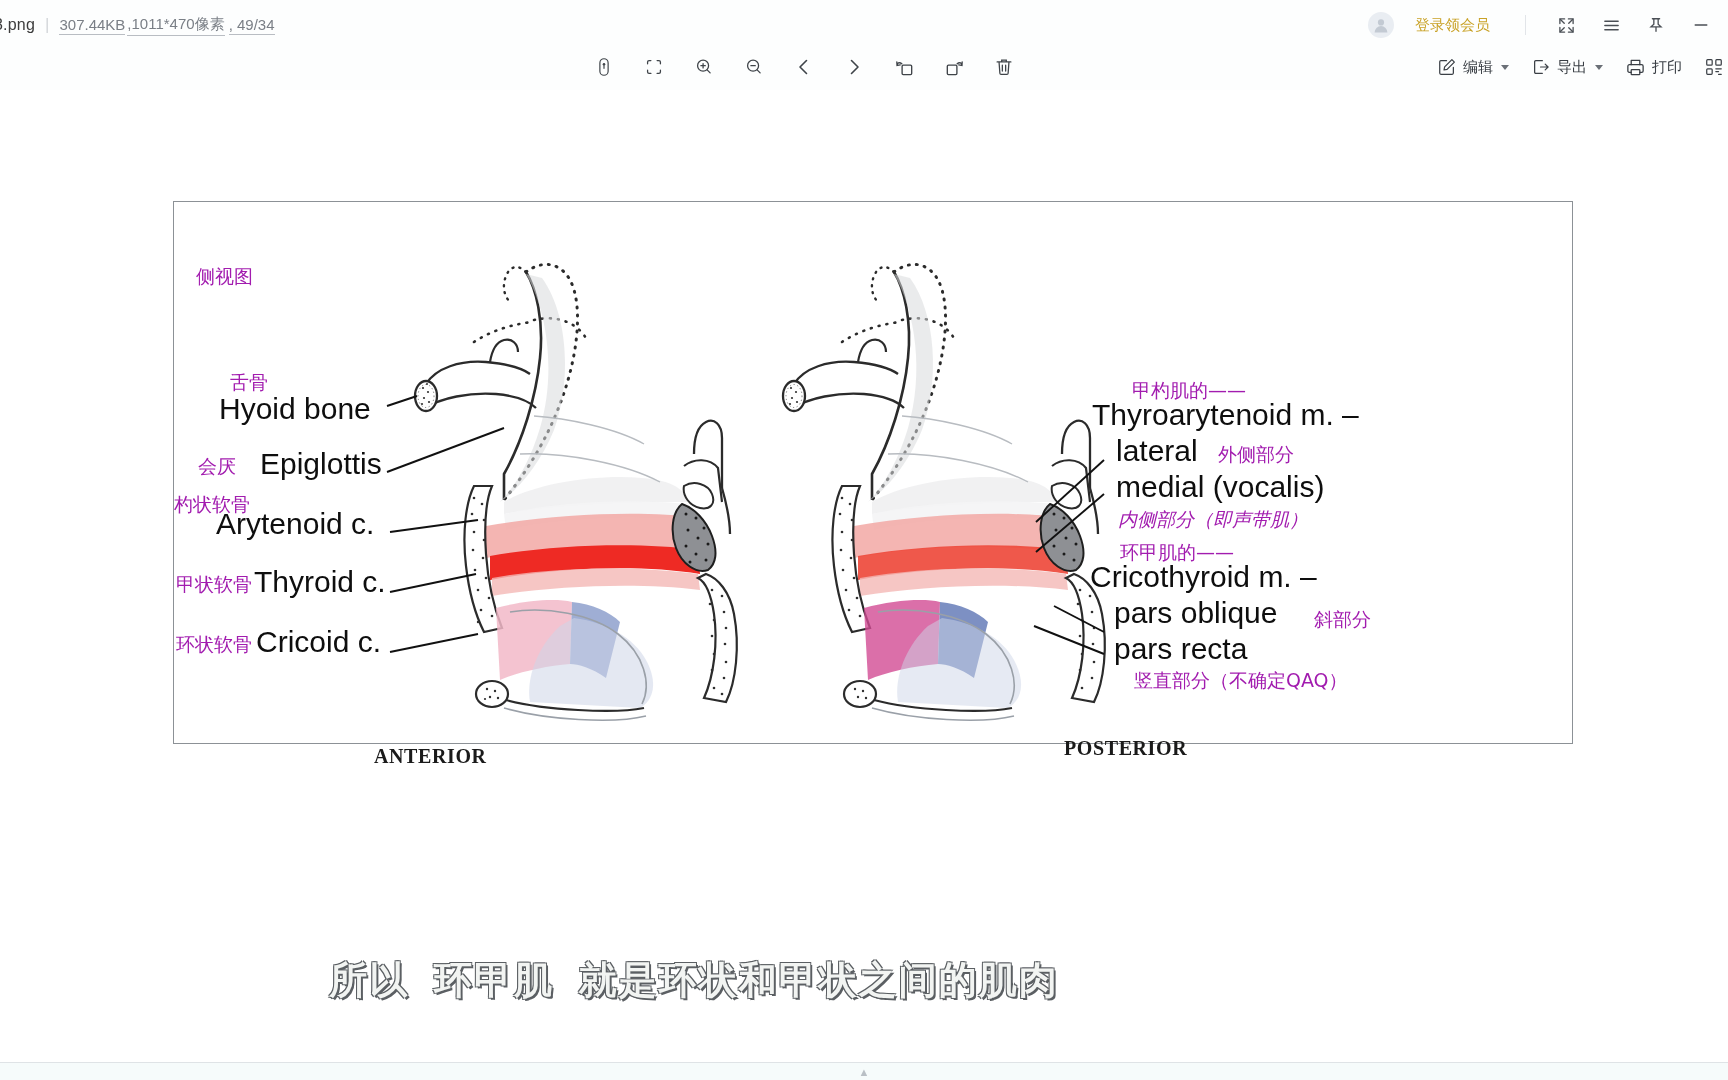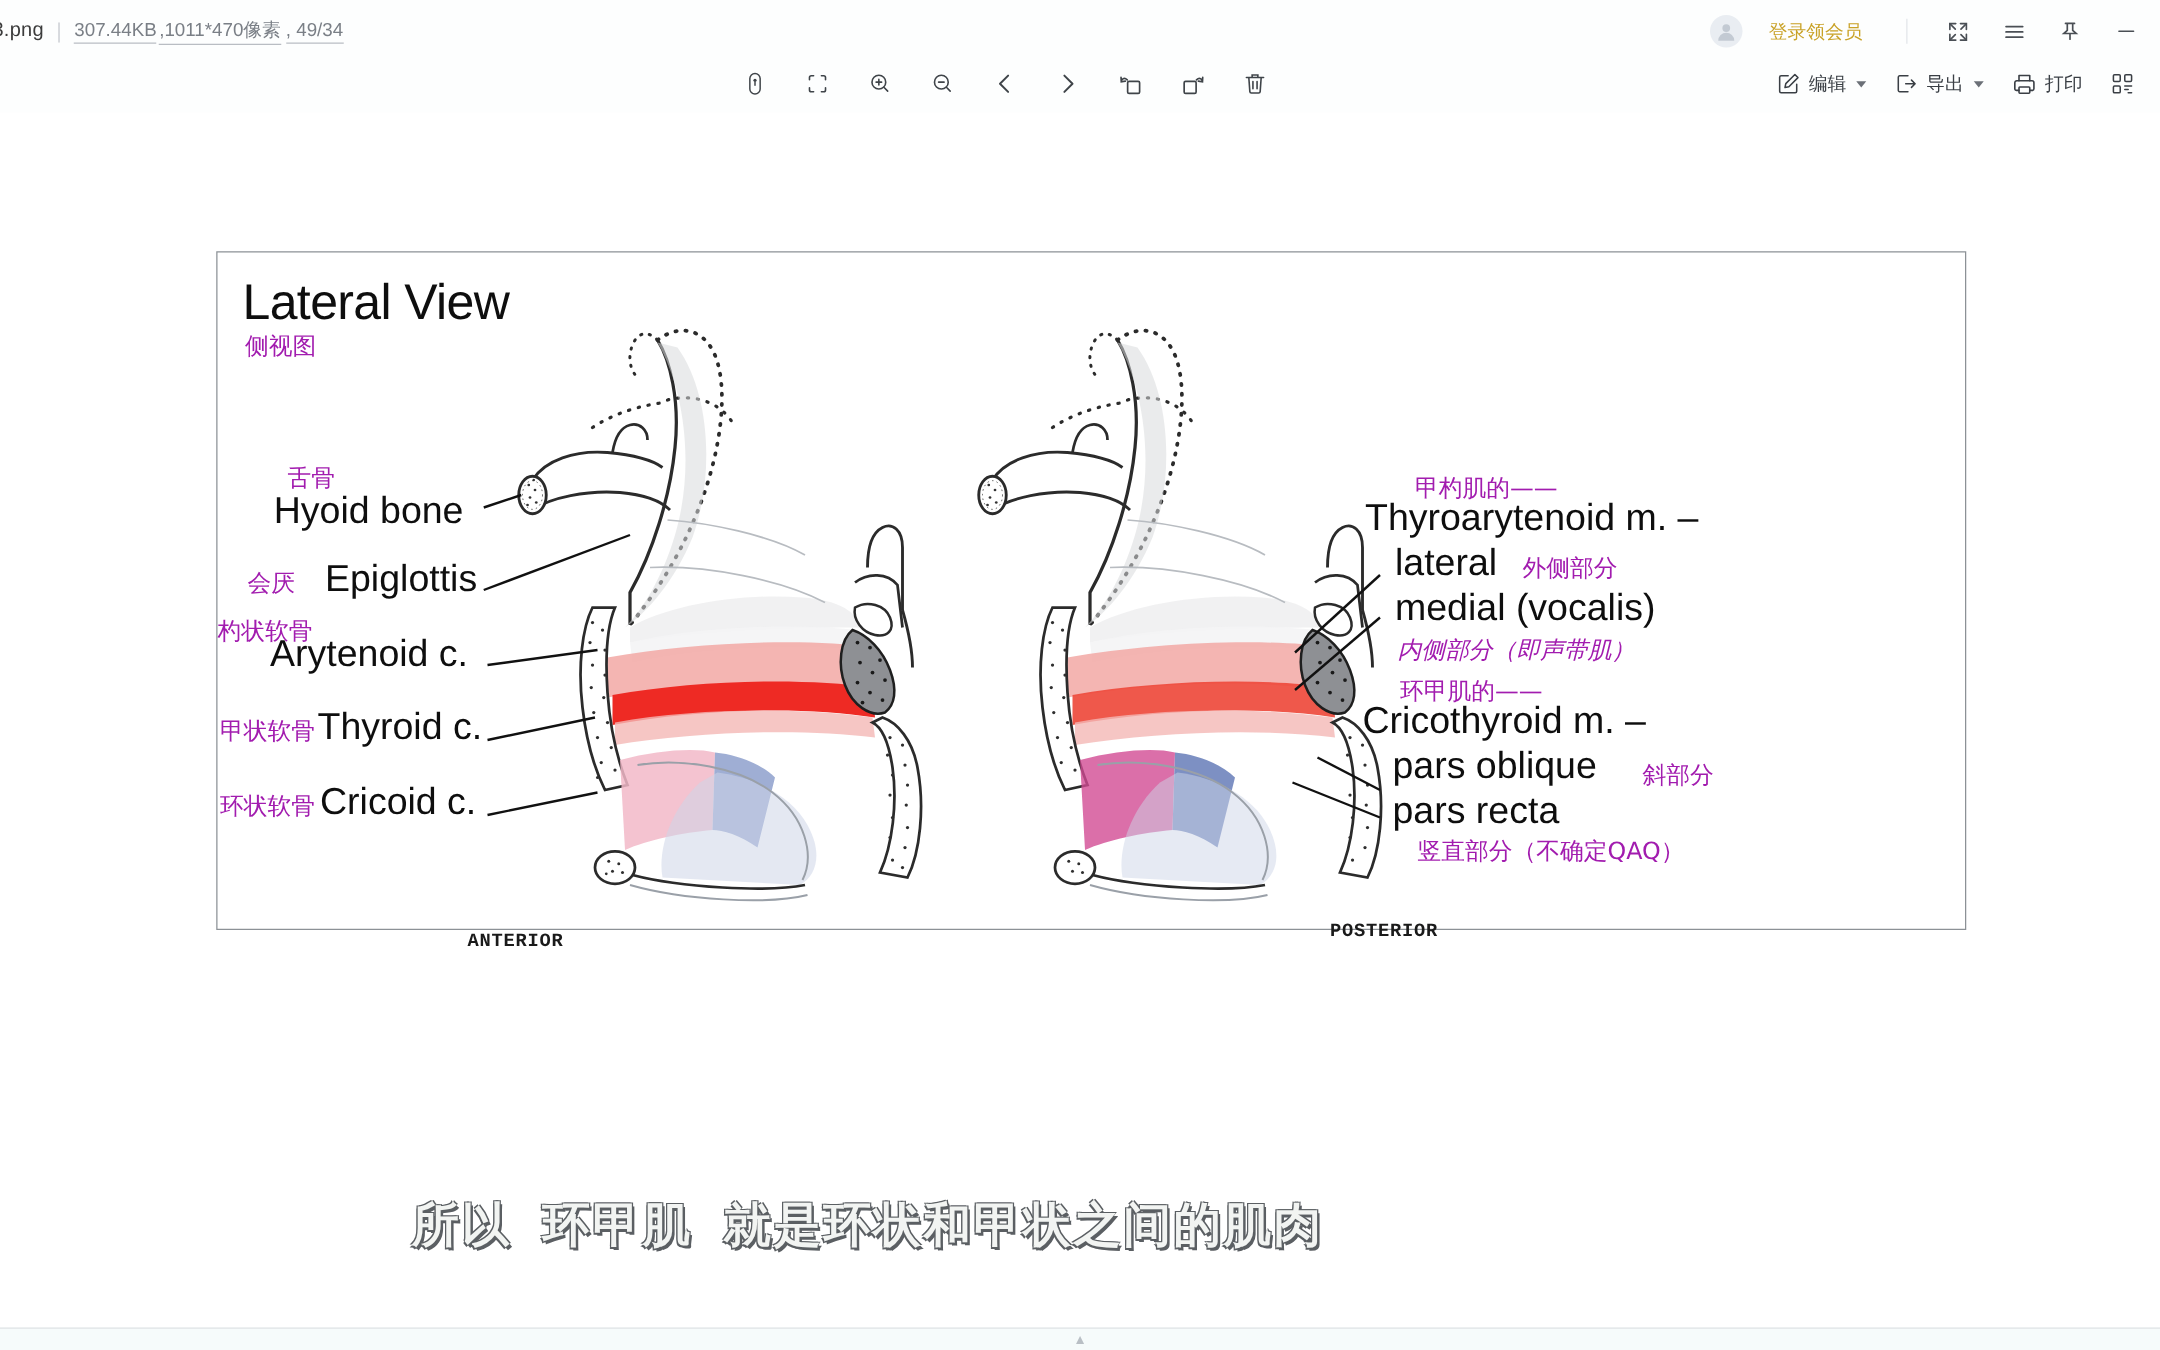--- a/index.html
+++ b/index.html
@@ -53,21 +53,21 @@
   }
   .tools-center {
     position:absolute; left: 590px; display:flex; align-items:center; gap: 22px;
   }
   .tool-btn {
     width: 28px; height: 28px; display:flex; align-items:center; justify-content:center;
     color:#3f4449;
   }
   .tools-right {
     position:absolute; right: 0px; display:flex; align-items:center; gap: 6px;
-    padding-right: 20px;
+    padding-right: 4px;
   }
   .act-btn {
     display:flex; align-items:center; gap:6px; padding: 4px 8px;
     font-size: 15px; color:#3a3f45; white-space:nowrap;
     font-family: "DejaVu Sans", sans-serif;
   }
   .caret { width:0;height:0;border-left:4px solid transparent;border-right:4px solid transparent;border-top:5px solid #6b7077; margin-left:2px;}
 
   
   .viewer {
@@ -88,21 +88,21 @@
   }
   .cn {
     font-family: "DejaVu Sans", sans-serif;
     color:#a21caf;
   }
   .title-en { font-size: 40px; letter-spacing:-0.5px; }
   .title-cn { font-size: 19px; }
   .big-en { font-size: 30px; }
   .mid-cn { font-size: 19px; }
   .orient {
-    font-family:Liberation Mono, monospace; font-size:15px;
+    font-family:Liberation Serif, serif; font-size:20px;
     font-weight:700; color:#1a1a1a; letter-spacing:.6px;
   }
 
   
   .subtitle {
     position:absolute; left:0; top: 955px; width:1388px; text-align:center;
     font-family: Liberation Mono, monospace;
     font-size: 38px; font-weight: 700; color:#f2f4f2;
     text-shadow: 2px 2px 0 #5b5f63, -1px -1px 0 #5b5f63, 1px -1px 0 #5b5f63, -1px 1px 0 #5b5f63;
     letter-spacing: 2px;
@@ -517,21 +517,20 @@
 
         <g stroke="#111" stroke-width="1.9" fill="none">
           <path d="M862 320 L 930 258"></path>
           <path d="M862 350 L 930 292"></path>
           <path d="M930 430 L 880 404"></path>
           <path d="M930 452 L 860 424"></path>
         </g>
       </svg>
 
       <div class="lbl title-cn cn" style="left:22px; top:62px;">侧视图</div>
-      <div class="lbl title-en en" style="left:20px; top:18px;">Lateral View</div>
 
       <div class="lbl mid-cn cn" style="left:56px; top:168px;">舌骨</div>
       <div class="lbl big-en en" style="left:45px; top:190px;">Hyoid bone</div>
 
       <div class="lbl mid-cn cn" style="left:24px; top:252px;">会厌</div>
       <div class="lbl big-en en" style="left:86px; top:245px;">Epiglottis</div>
 
       <div class="lbl mid-cn cn" style="left:0px; top:290px;">杓状软骨</div>
       <div class="lbl big-en en" style="left:42px; top:305px;">Arytenoid c.</div>
 

